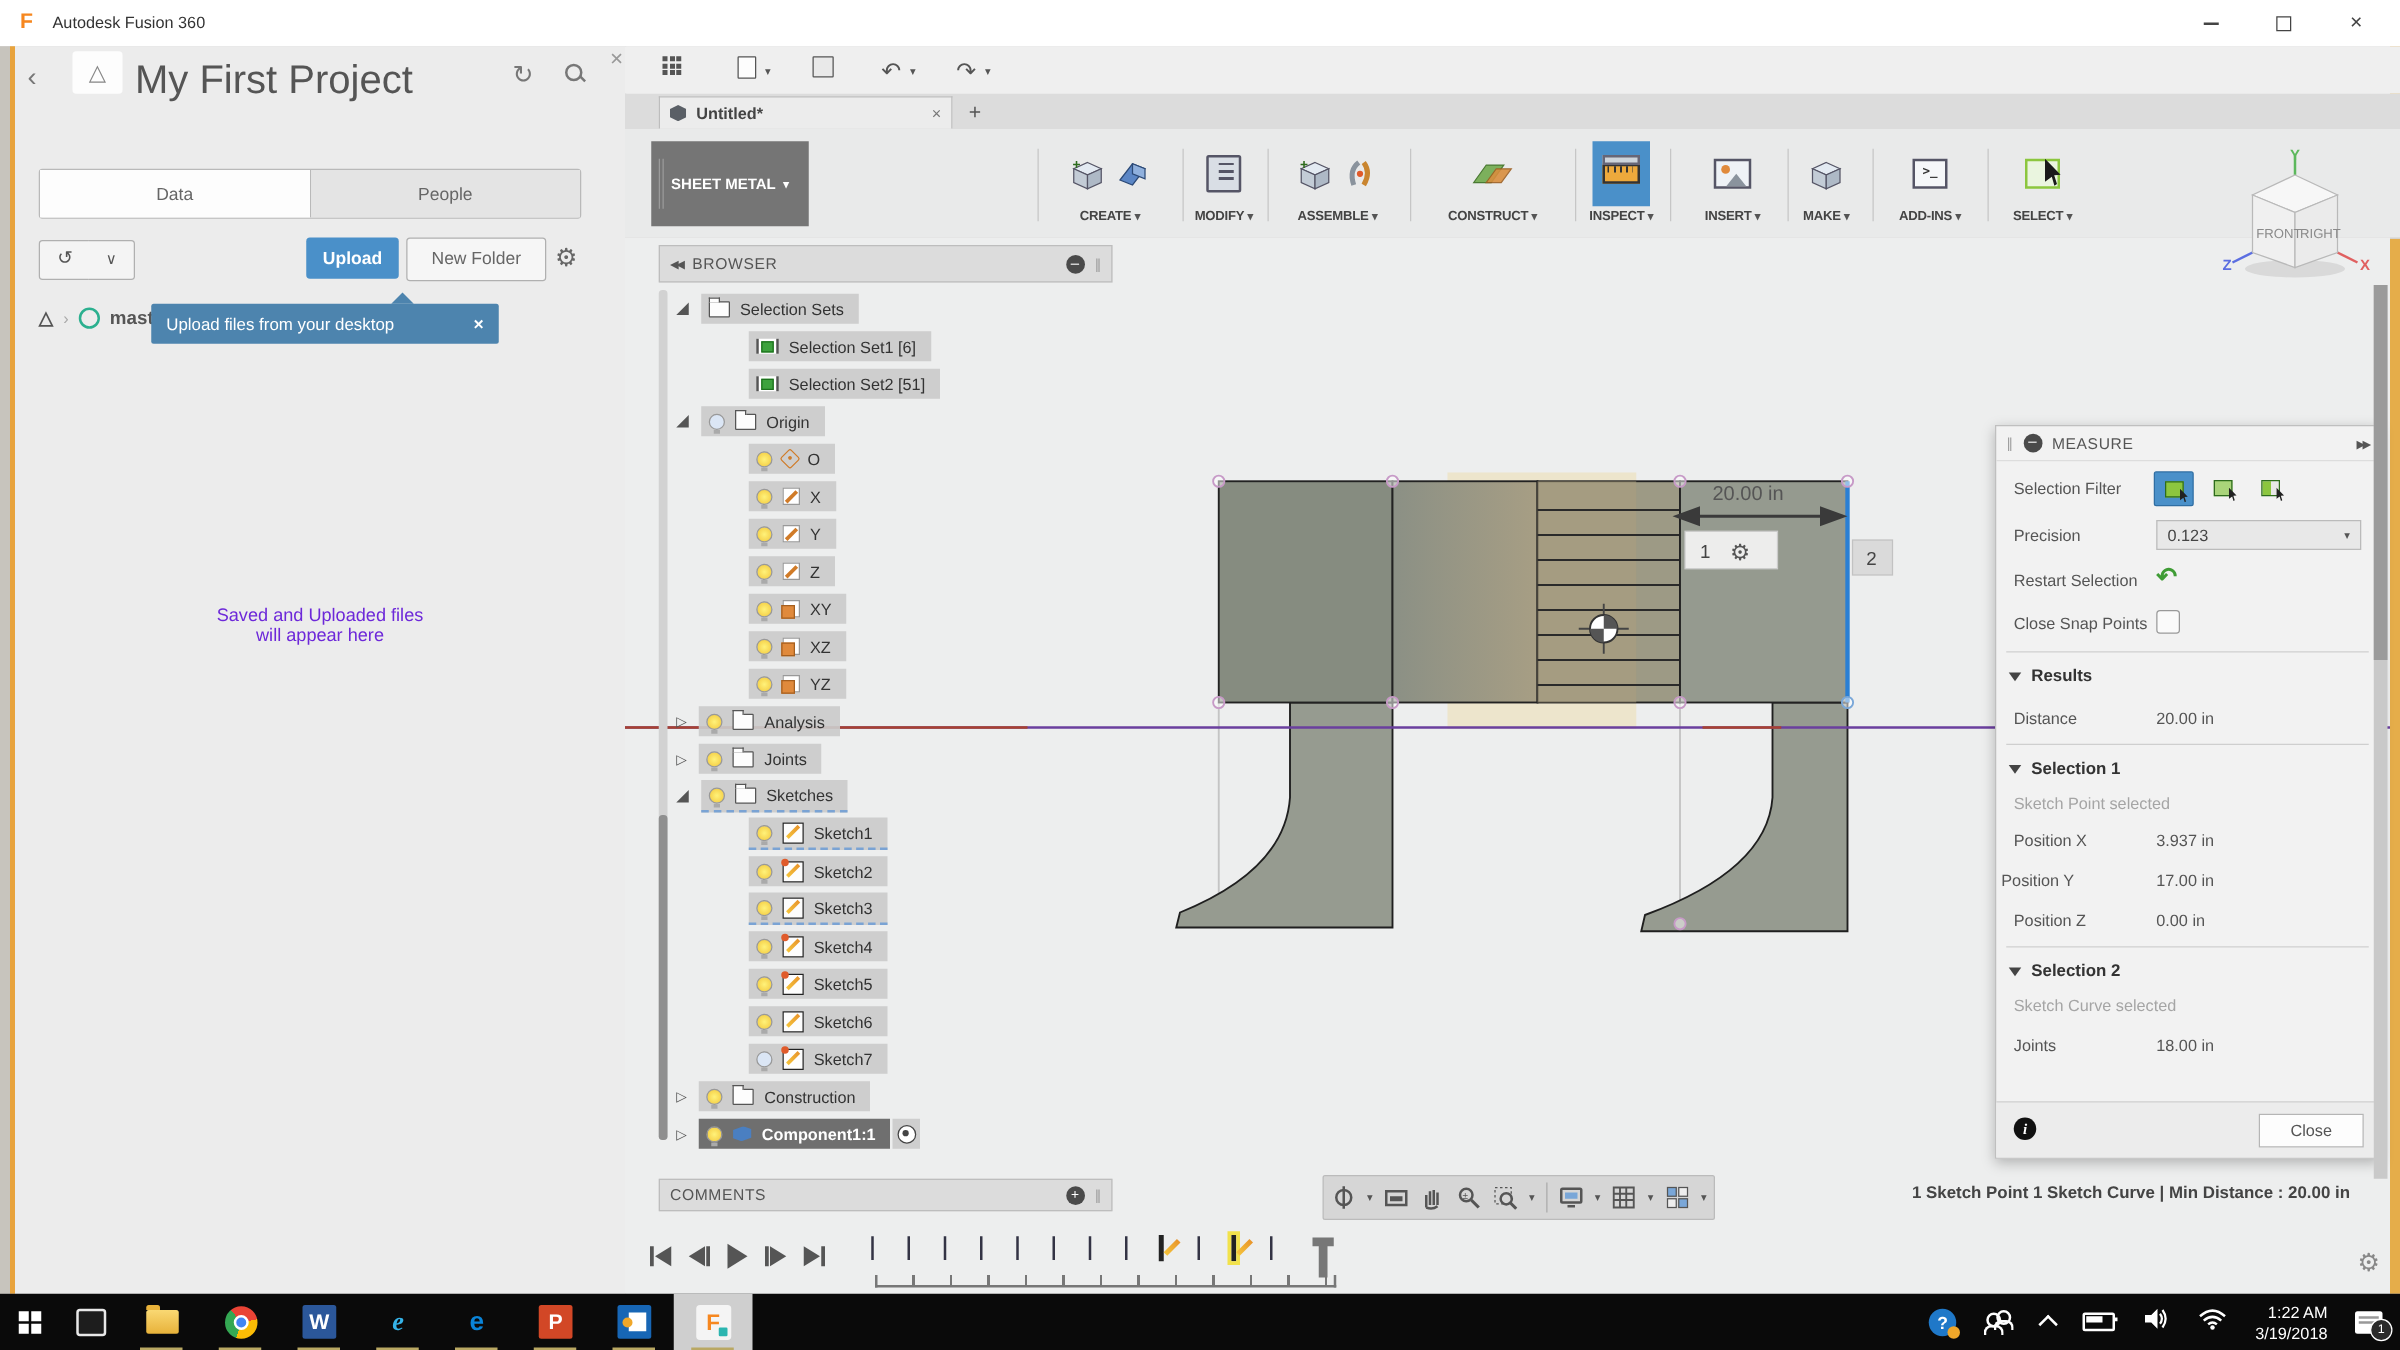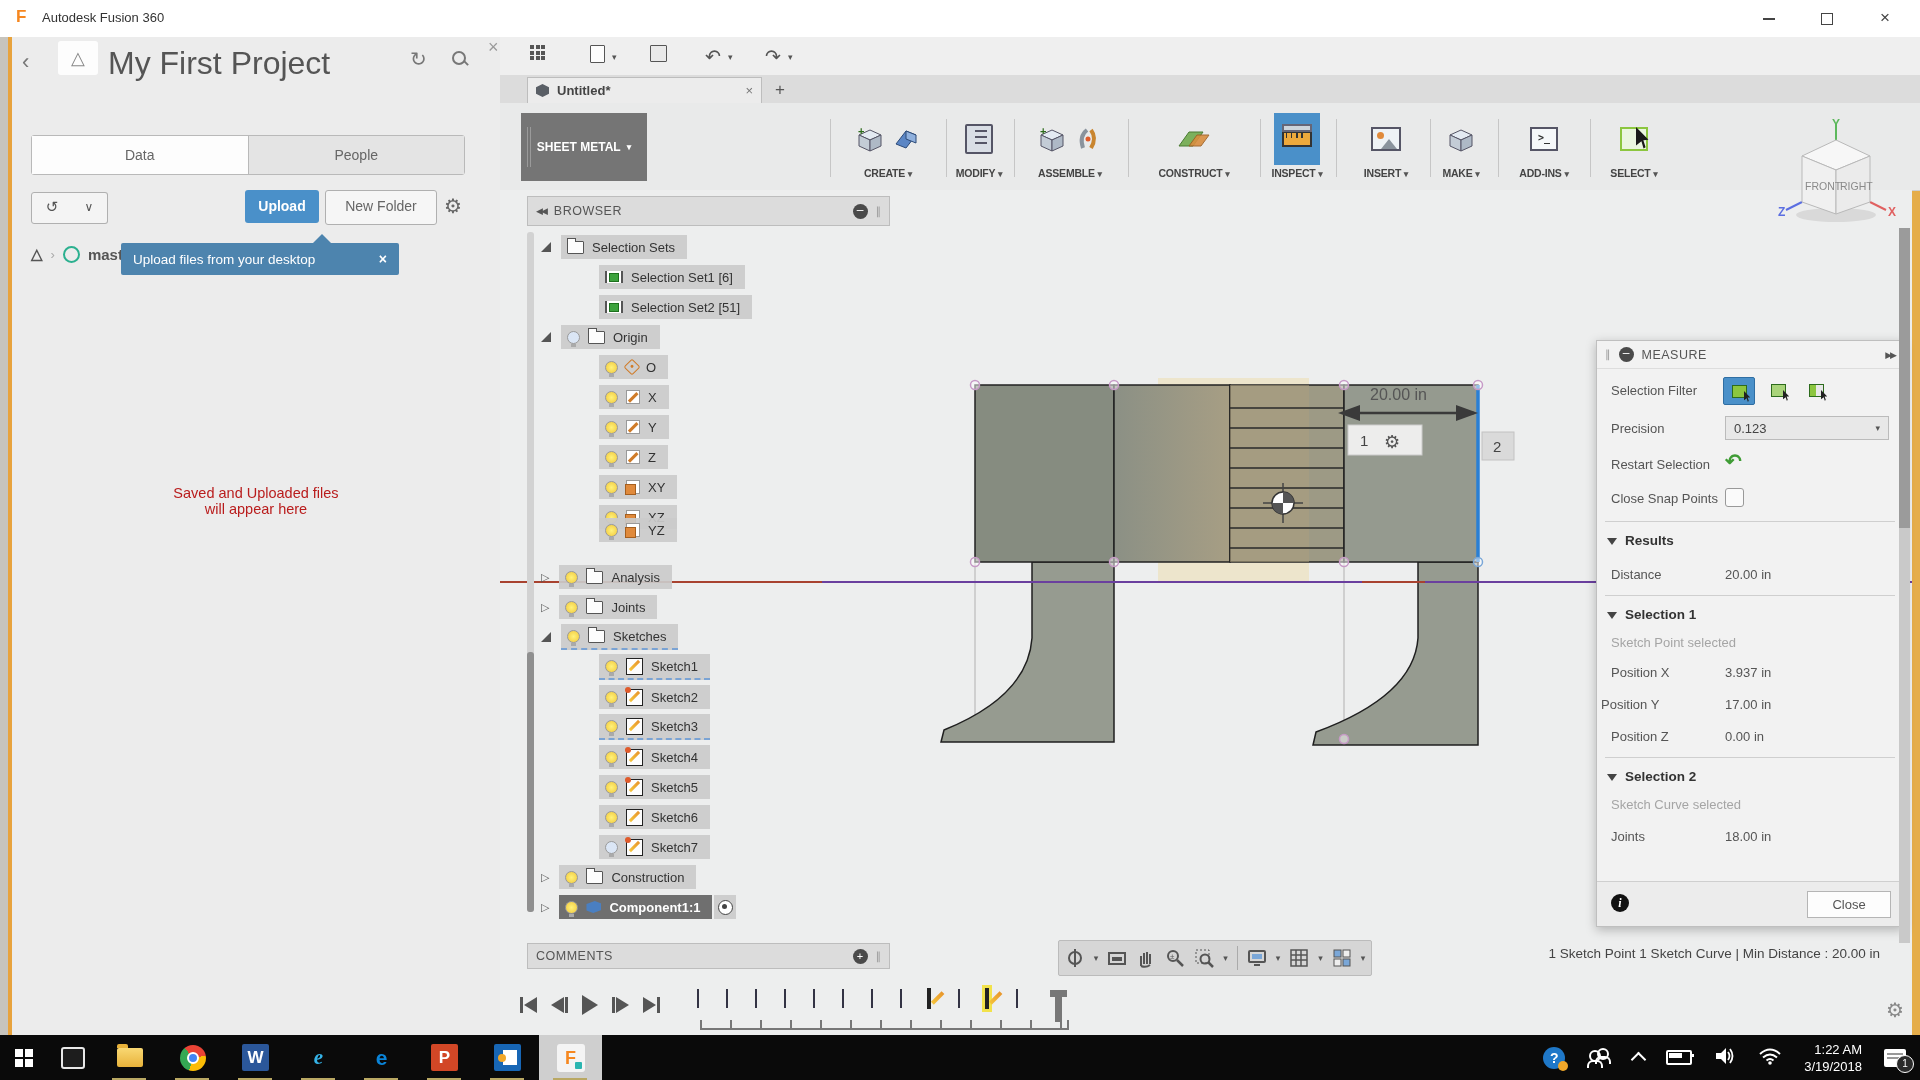--- a/index.html
+++ b/index.html
@@ -42,21 +42,21 @@
   .dp-gear{left:432px;top:157px;font-size:20px;color:#666}
   .master-row{left:19px;top:206px;height:22px;display:flex;align-items:center;gap:8px}
   .vtree{font-size:15px;color:#555;font-weight:bold}
   .master-chev{color:#aaa;font-size:13px}
   .master-dot{width:13px;height:13px;border:2px solid #2bb08f;border-radius:50%}
   .master-label{font-size:15px;font-weight:bold;color:#555}
   .dp-tooltip{left:109px;top:206px;width:278px;height:32px;background:#4d84ae;border-radius:2px;color:#fff;
               display:flex;align-items:center;padding:0 12px;box-sizing:border-box;font-size:13.5px}
   .dp-tooltip::before{content:"";position:absolute;left:192px;top:-9px;border:9px solid transparent;border-bottom-color:#4d84ae;border-top:none}
   .dp-tooltip .tt-x{margin-left:auto;font-size:14px;font-weight:bold}
-  .dp-empty{left:0;top:448px;width:488px;text-align:center;font-size:14.5px;color:#b91c1c;white-space:pre-line}
+  .dp-empty{left:0;top:448px;width:488px;text-align:center;font-size:14.5px;color:#6d28d9;white-space:pre-line}
 
   
   #appbar{left:500px;top:37px;width:1420px;height:38px;background:#efefef}
   .ab-icon{top:8px;color:#555;font-size:17px}
   .grid9{display:grid;grid-template-columns:4px 4px 4px;grid-template-rows:4px 4px 4px;gap:1.5px}
   .grid9 i{background:#555}
   .file-glyph{display:inline-block;width:13px;height:16px;background:#fdfdfd;border:1.5px solid #555;border-radius:1px}
   .save-glyph{display:inline-block;width:15px;height:15px;background:#e9e9e9;border:1.5px solid #555;border-radius:1px}
   .caret{font-size:9px;color:#555}
 
@@ -145,21 +145,21 @@
   
   #comments{left:527px;top:943px;width:363px;height:26px;background:#dcdcdc;border:1px solid #bdbdbd;display:flex;align-items:center;gap:8px;padding:0 8px;box-sizing:border-box}
   .plus-circle{margin-left:auto;width:15px;height:15px;border-radius:50%;background:#4a4a4a;color:#fff;text-align:center;line-height:15px;font-size:11px}
 
   
   #navbar{left:1058px;top:940px;width:312px;height:34px;background:#d6d6d6;border:1px solid #bbb;border-radius:2px;display:flex;align-items:center;justify-content:center;gap:9px}
   .nav-sep{width:1px;height:24px;background:#aaa}
   .nv{width:20px;height:20px;position:relative;color:#555}
 
   
-  #statusbar{left:1420px;top:946px;width:460px;text-align:right;font-size:13.5px;font-weight:normal;color:#444}
+  #statusbar{left:1420px;top:946px;width:460px;text-align:right;font-size:13.5px;font-weight:bold;color:#444}
 
   
   #playback{left:520px;top:995px;display:flex;align-items:center;gap:14px}
   .pb{display:flex;align-items:center;gap:1px}
   .tri-r{width:0;height:0;border-top:8px solid transparent;border-bottom:8px solid transparent;border-left:13px solid #555}
   .tri-l{width:0;height:0;border-top:8px solid transparent;border-bottom:8px solid transparent;border-right:13px solid #555}
   .pb-bar{width:3px;height:16px;background:#555}
   #timeline{left:695px;top:990px;width:400px;height:42px}
   .tl-track{position:absolute;left:5px;top:30px;width:365px;height:8px;border-left:2px solid #777;border-right:2px solid #777;border-bottom:2px solid #777;
     background:repeating-linear-gradient(90deg,transparent 0 28px,#777 28px 30px)}
@@ -600,21 +600,21 @@
         <span>XY</span>
       </span>
     </div>
   <div class="t-row" style="top:306px;left:72px">
       <span class="chip">
         <span class="bulb on"></span>
         <span class="ic ic-plane"></span>
         <span>XZ</span>
       </span>
     </div>
-  <div class="t-row" style="top:319px;left:72px">
+  <div class="t-row" style="top:336px;left:72px">
       <span class="chip">
         <span class="bulb on"></span>
         <span class="ic ic-plane"></span>
         <span>YZ</span>
       </span>
     </div>
   <div class="t-row" style="top:366px;left:14px">
       <span class="exp-closed">▷</span>
       <span class="chip">
         <span class="bulb on"></span>

